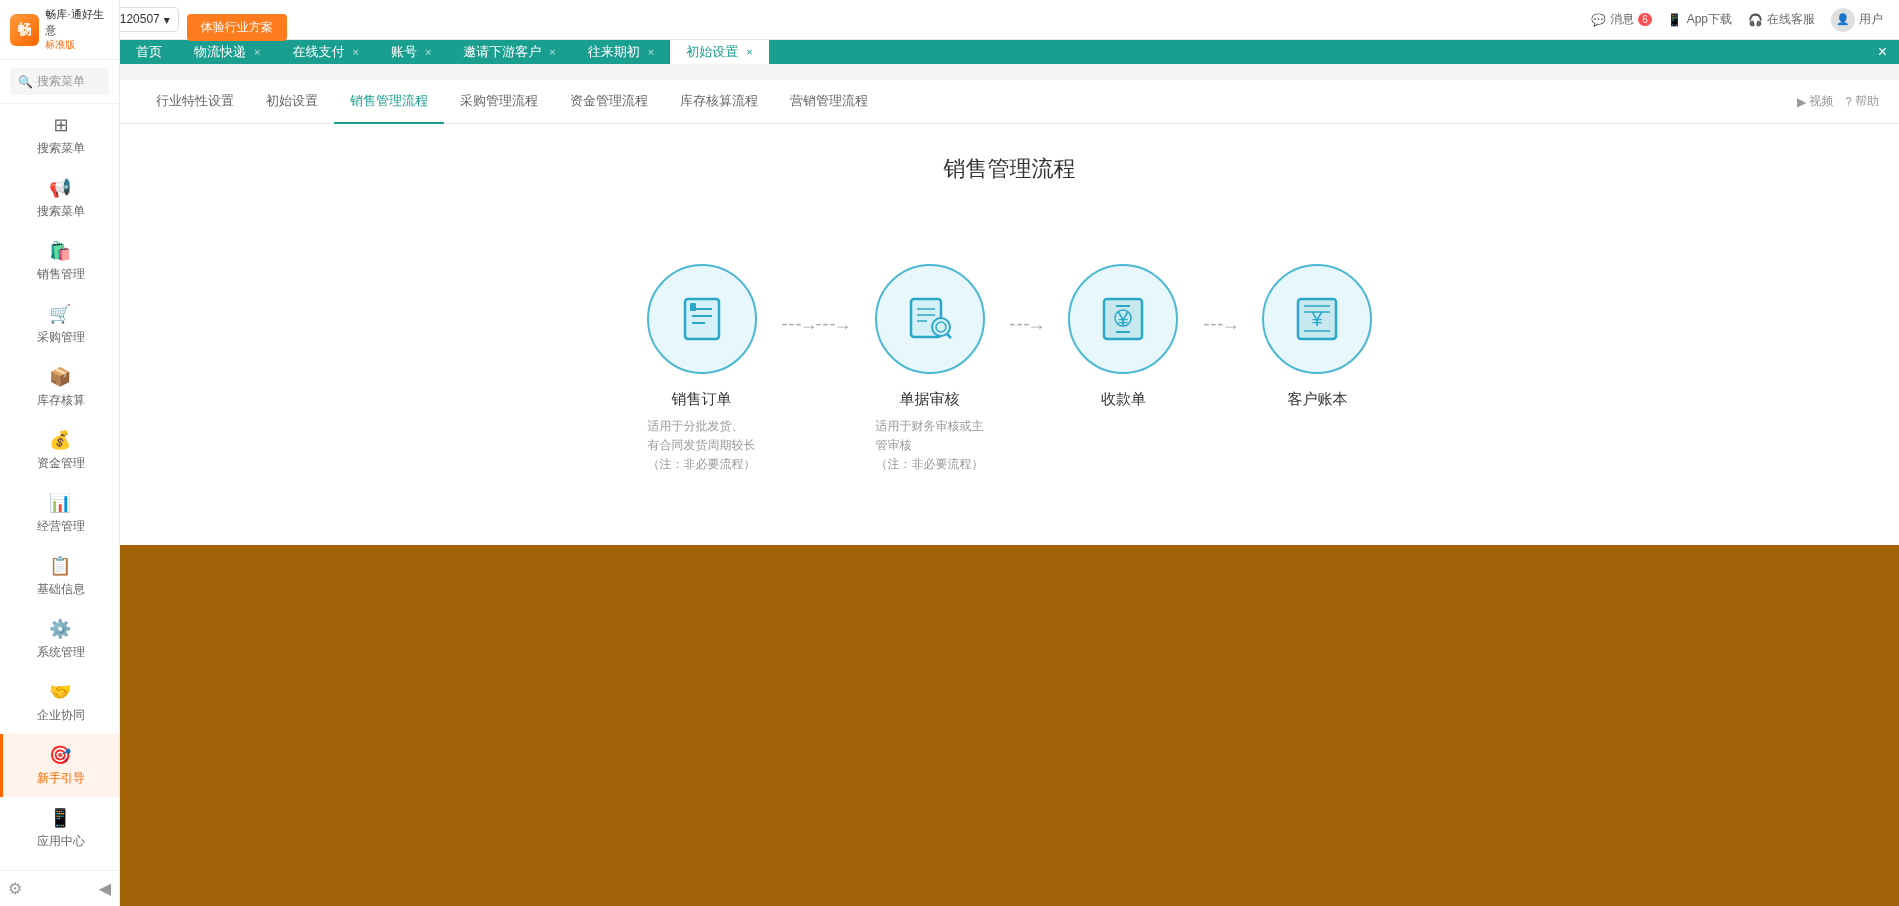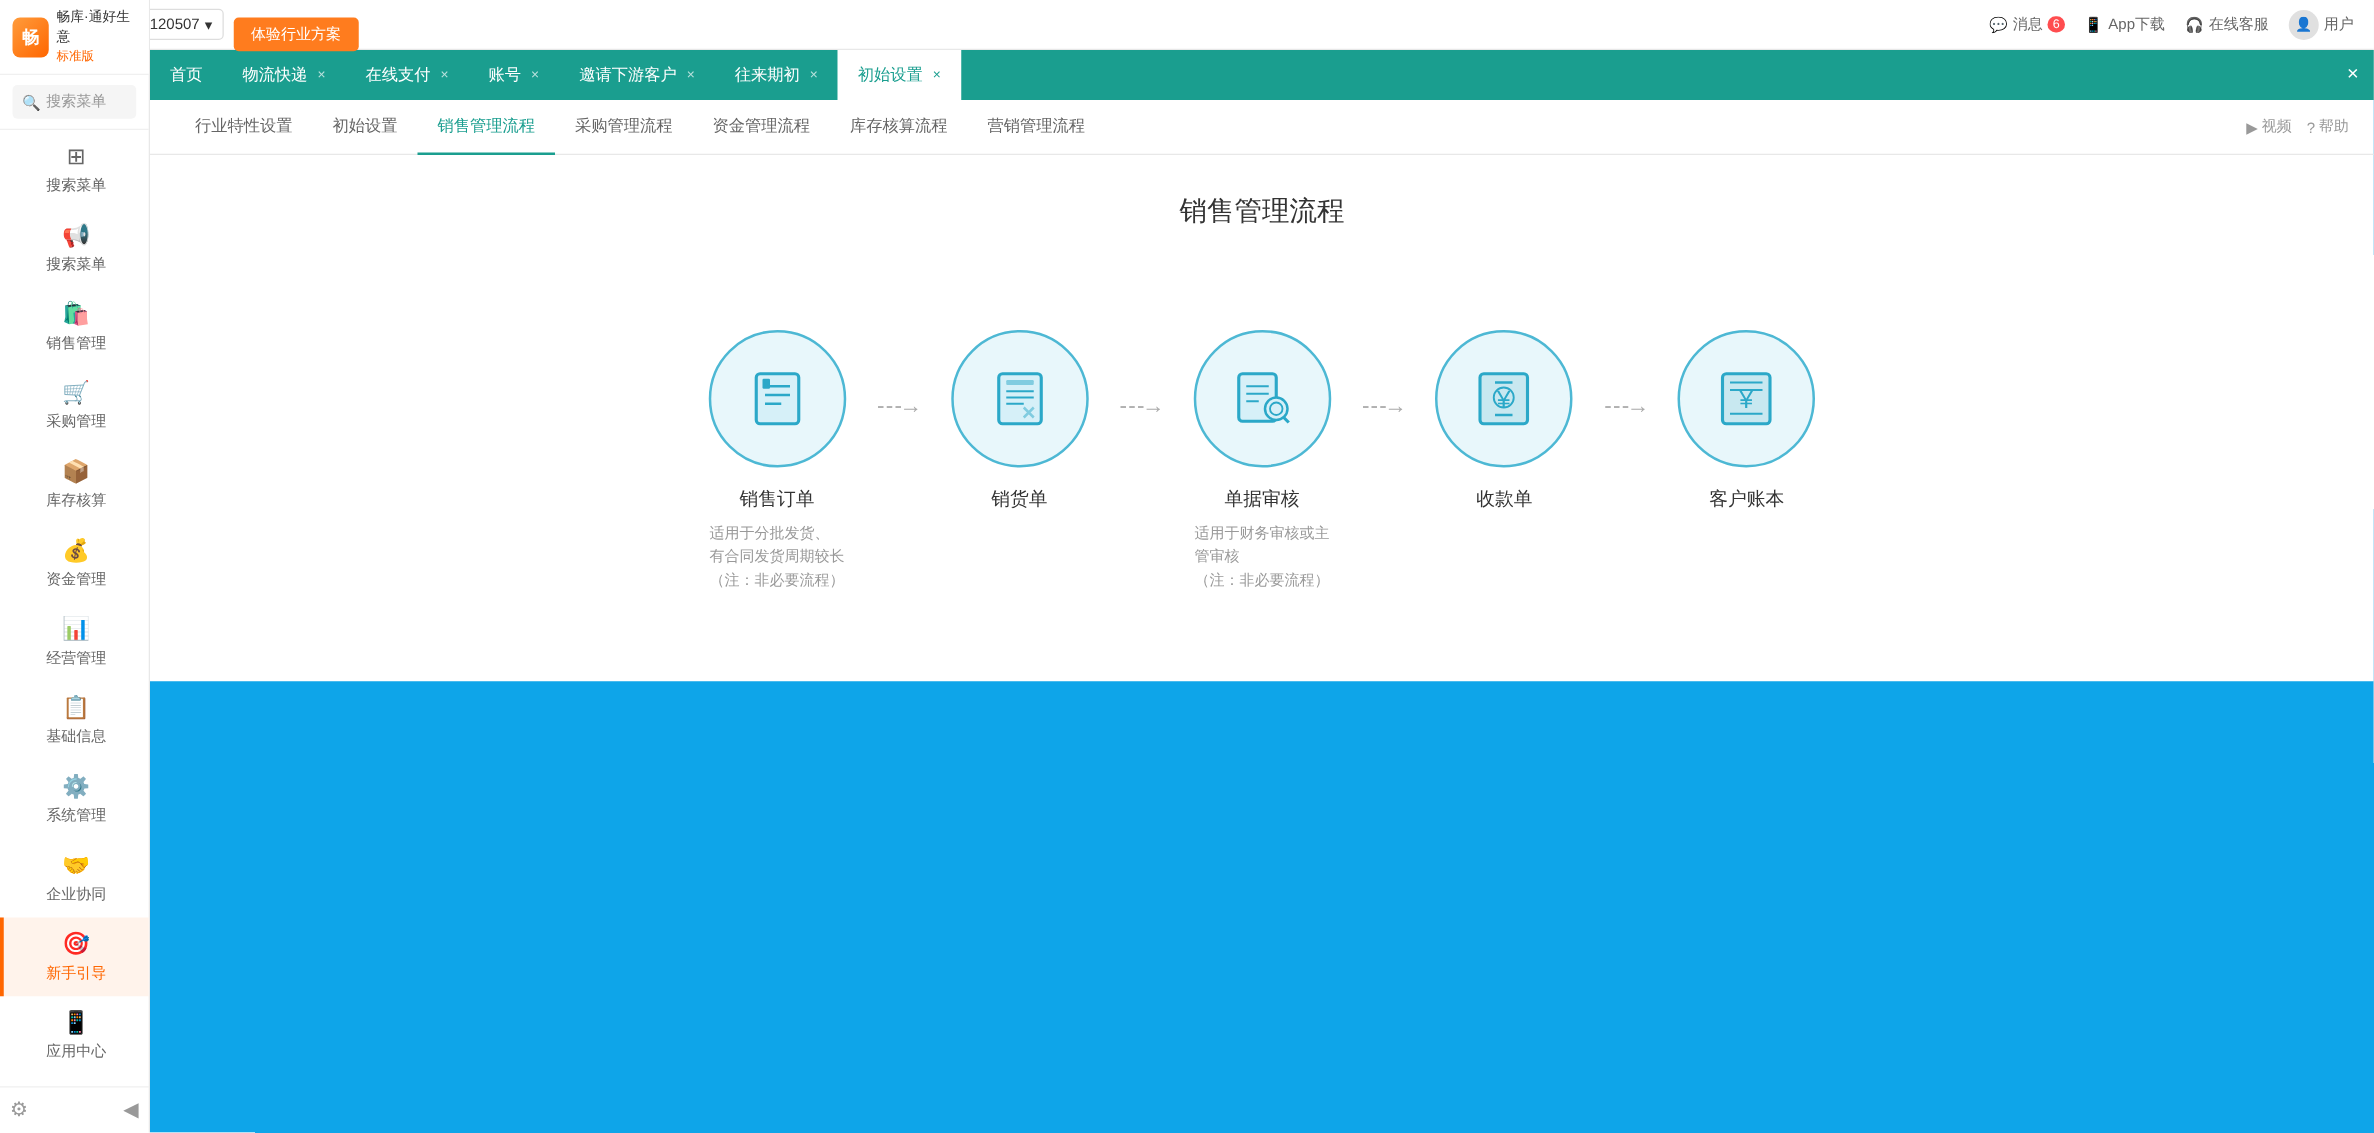--- a/index.html
+++ b/index.html
@@ -82,42 +82,42 @@
       padding: 8px; display: flex; align-items: center; justify-content: space-between;
       border-top: 1px solid #f0f0f0;
     }
     .sidebar-footer .gear-btn { cursor: pointer; color: #999; font-size: 16px; }
     .sidebar-footer .collapse-btn { cursor: pointer; color: #999; font-size: 16px; }
 
     
     .nav-tabs {
       position: fixed;
       top: 40px; left: 120px; right: 0;
-      height: 40px;
+      height: 24px;
       background: #1a9e8f;
       display: flex; align-items: stretch;
       z-index: 99;
     }
     .nav-tab {
       display: flex; align-items: center; padding: 0 16px; color: #fff;
       font-size: 13px; cursor: pointer; gap: 4px; white-space: nowrap;
     }
     .nav-tab.active { background: #fff; color: #1a9e8f; }
     .nav-tab .close-x { font-size: 11px; color: rgba(255,255,255,0.7); margin-left: 4px; }
     .nav-tab.active .close-x { color: #1a9e8f; }
     .nav-close-all {
       margin-left: auto; display: flex; align-items: center; padding: 0 12px;
       color: #fff; cursor: pointer; font-size: 16px;
     }
 
     
     .main {
       margin-top: 80px;
       margin-left: 120px;
-      background: #0ea5e9;
+      background: #a16207;
       min-height: calc(100vh - 80px);
       padding: 0;
     }
 
     
     .sub-tabs {
       display: flex; align-items: center;
       border-bottom: 1px solid #e8e8e8;
       padding: 0 20px;
       background: #fff;
@@ -363,34 +363,20 @@
           </svg>
         </div>
         <div class="flow-label">销售订单</div>
         <div class="flow-desc">适用于分批发货、<br>有合同发货周期较长<br>（注：非必要流程）</div>
       </div>
 
       <div class="flow-arrow">
         <span style="letter-spacing:-2px; color:#aaa; font-size:18px;">- - -→</span>
       </div>
 
-      <div class="flow-step">
-        <div class="flow-circle">
-          <svg viewBox="0 0 50 50" fill="none" xmlns="http://www.w3.org/2000/svg">
-            <rect x="8" y="5" width="34" height="40" rx="3" stroke="#2ba8c8" stroke-width="2.5" fill="#d6f0f8"></rect>
-            <rect x="14" y="10" width="22" height="4" rx="1" fill="#2ba8c8" opacity="0.5"></rect>
-            <line x1="14" y1="19" x2="36" y2="19" stroke="#2ba8c8" stroke-width="1.5"></line>
-            <line x1="14" y1="24" x2="36" y2="24" stroke="#2ba8c8" stroke-width="1.5"></line>
-            <line x1="14" y1="29" x2="28" y2="29" stroke="#2ba8c8" stroke-width="1.5"></line>
-            <path d="M28 32 L36 40 M36 32 L28 40" stroke="#2ba8c8" stroke-width="2" opacity="0.5"></path>
-          </svg>
-        </div>
-        <div class="flow-label">销货单</div>
-        <div class="flow-desc"></div>
-      </div>
 
       <div class="flow-arrow">
         <span style="letter-spacing:-2px; color:#aaa; font-size:18px;">- - -→</span>
       </div>
 
       <div class="flow-step">
         <div class="flow-circle">
           <svg viewBox="0 0 50 50" fill="none" xmlns="http://www.w3.org/2000/svg">
             <rect x="6" y="5" width="30" height="38" rx="3" stroke="#2ba8c8" stroke-width="2.5" fill="#d6f0f8"></rect>
             <line x1="12" y1="15" x2="30" y2="15" stroke="#2ba8c8" stroke-width="1.5"></line>

